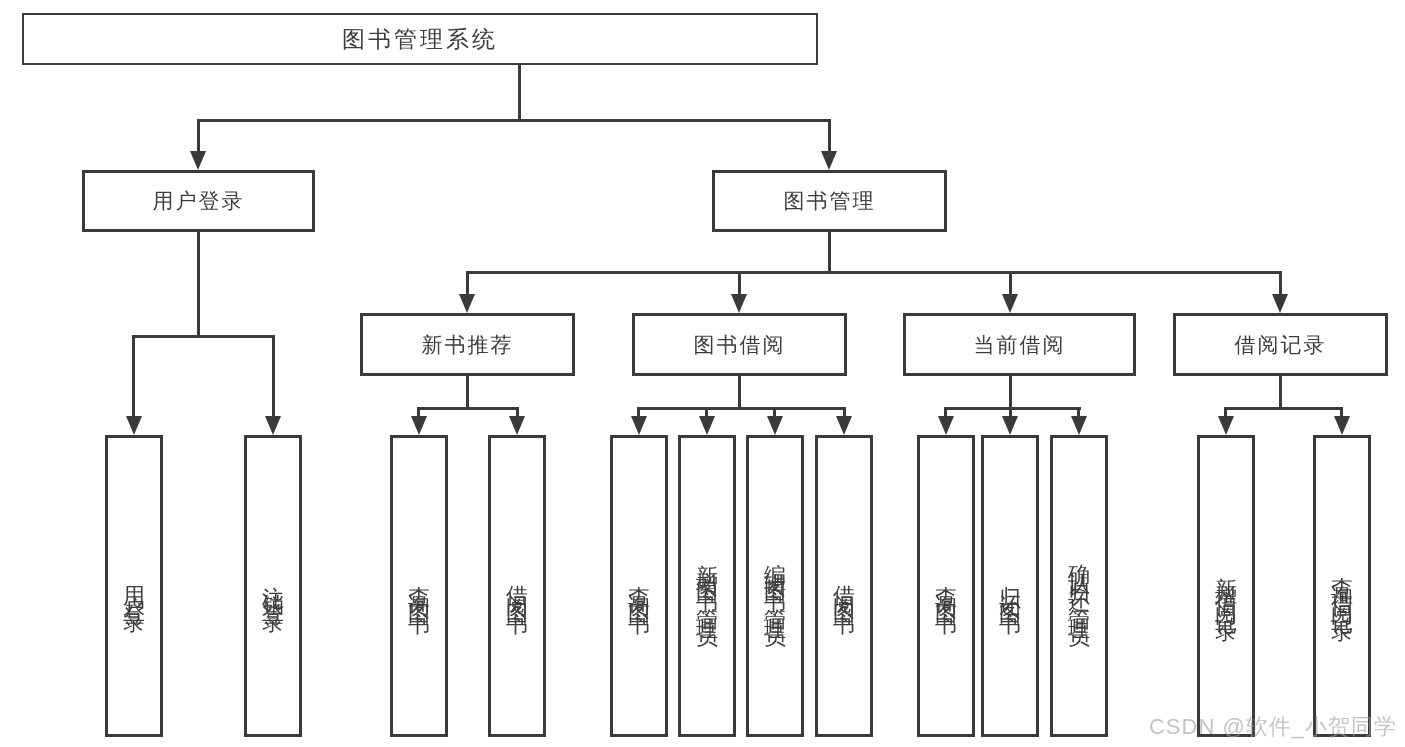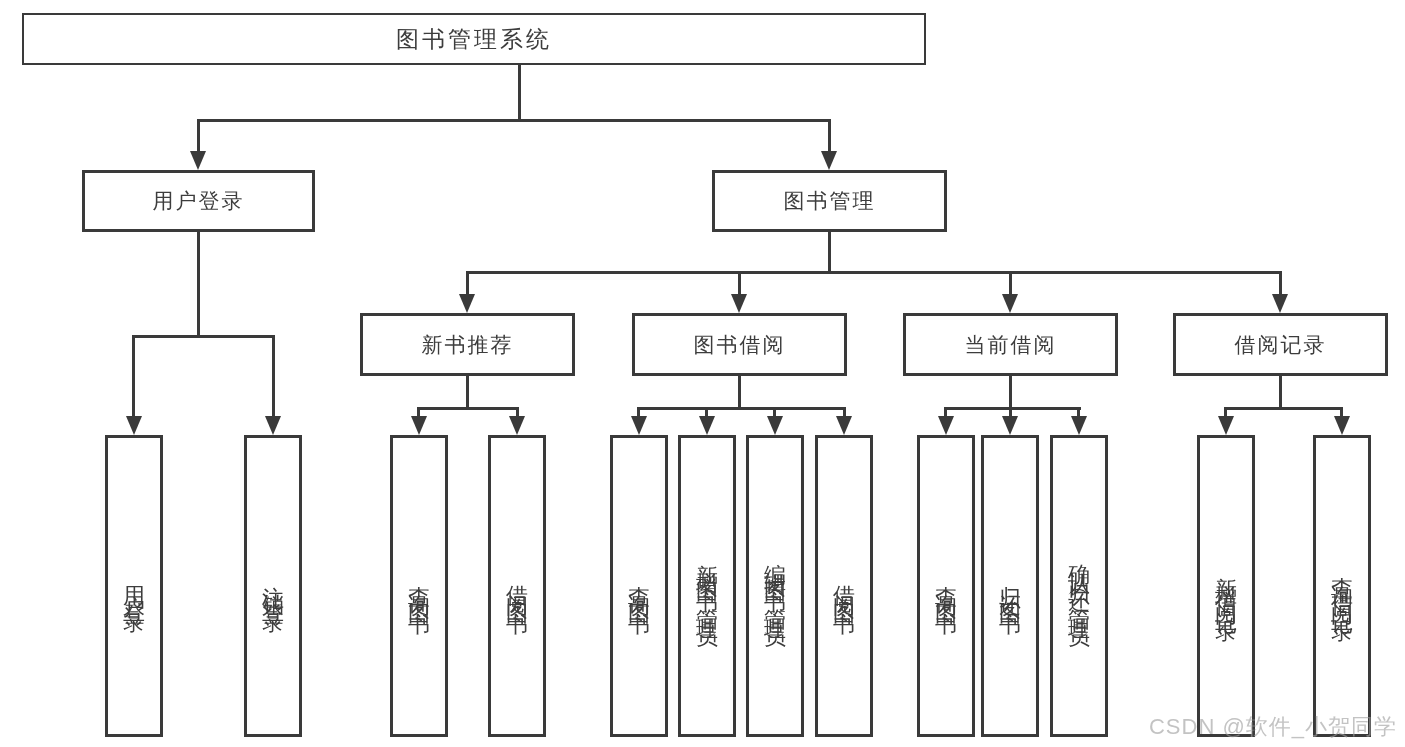--- a/index.html
+++ b/index.html
@@ -51,21 +51,21 @@
     letter-spacing:1px;
     z-index:10;
     margin-left:22px;
   }
 </style>
 </head>
 <body>
 
 <div class="stage">
 
-  <div class="node root" style="left:22px;top:13px;width:904px;height:52px;">
+  <div class="node root" style="left:22px;top:13px;width:796px;height:52px;">
     <span>图书管理系统</span>
   </div>
 
   <div class="vline" style="left:518px;top:65px;height:54px;"></div>
   <div class="hline" style="left:197px;top:119px;width:634px;"></div>
   <div class="vline" style="left:197px;top:119px;height:34px;"></div>
   <div class="arrow" style="left:190px;top:151px;"></div>
   <div class="vline" style="left:828px;top:119px;height:34px;"></div>
   <div class="arrow" style="left:821px;top:151px;"></div>
 
@@ -93,21 +93,21 @@
   <div class="arrow" style="left:1002px;top:294px;"></div>
   <div class="vline" style="left:1279px;top:271px;height:26px;"></div>
   <div class="arrow" style="left:1272px;top:294px;"></div>
 
   <div class="node h2" style="left:632px;top:313px;width:215px;height:63px;">
     <span>图书借阅</span>
   </div>
   <div class="node h2" style="left:360px;top:313px;width:215px;height:63px;">
     <span>新书推荐</span>
   </div>
-  <div class="node h2" style="left:903px;top:313px;width:215px;height:63px;">
+  <div class="node h2" style="left:903px;top:313px;width:233px;height:63px;">
     <span>当前借阅</span>
   </div>
   <div class="node h2" style="left:1173px;top:313px;width:215px;height:63px;">
     <span>借阅记录</span>
   </div>
 
   <div class="vline" style="left:466px;top:376px;height:34px;"></div>
   <div class="hline" style="left:417px;top:407px;width:102px;"></div>
   <div class="vline" style="left:417px;top:407px;height:11px;"></div>
   <div class="arrow" style="left:411px;top:416px;"></div>

